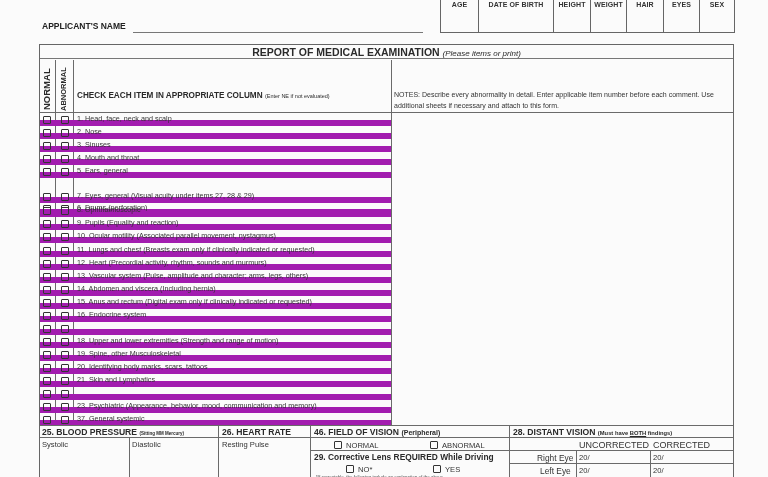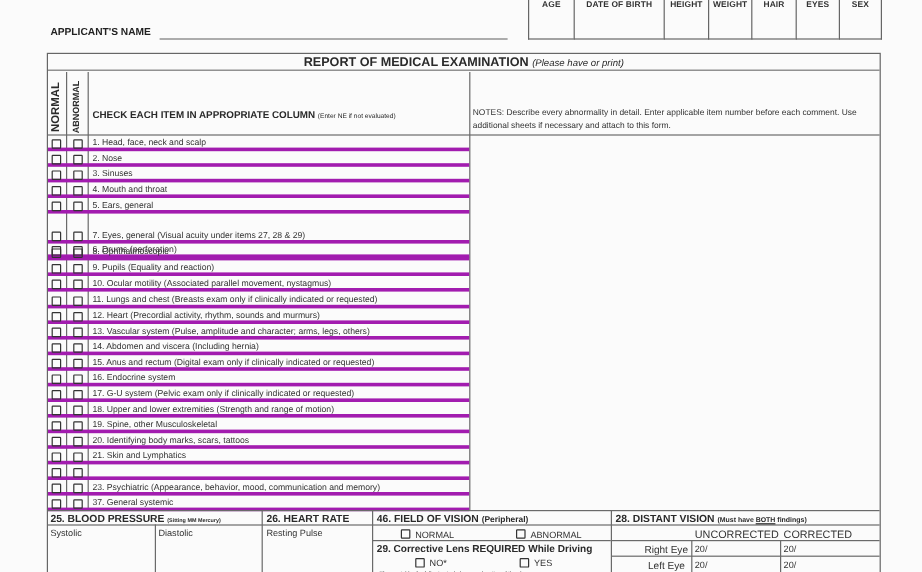--- a/index.html
+++ b/index.html
@@ -17,21 +17,21 @@
 
   .form { position: absolute; left: 39px; top: 44px; width: 695px; height: 440px; border: 1px solid #666; }
   .title { position: absolute; left: 0; right: 0; top: 0; height: 14px; border-bottom: 1px solid #777; text-align: center; font-size: 10.5px; font-weight: bold; line-height: 14px; }
   .title i { font-weight: normal; font-size: 8px; }
 
   .vlabel { position: absolute; writing-mode: vertical-rl; transform: rotate(180deg); font-weight: bold; }
   .check-header { position: absolute; font-size: 8.2px; font-weight: bold; }
   .check-header small { font-size: 5.5px; font-weight: normal; }
   .notes { position: absolute; font-size: 7px; line-height: 10.5px; color: #333; }
 
-  .row { position: absolute; left: 0; width: 351px; height: 13px; border-bottom: 3px solid #a21caf; text-decoration: underline; }
+  .row { position: absolute; left: 0; width: 351px; height: 13px; border-bottom: 6px solid #a21caf; text-decoration: underline; }
   .cb { position: absolute; top: 3px; width: 8px; height: 8px; border: 1.3px solid #333; border-radius: 1px; }
   .row .label { position: absolute; left: 37px; top: 1px; font-size: 7.2px; white-space: nowrap; color: #333; }
 
   .sec-title { position: absolute; font-size: 8.6px; font-weight: bold; white-space: nowrap; }
   .sec-title small { font-size: 4.5px; }
   .sub { position: absolute; font-size: 7.6px; white-space: nowrap; color: #333; }
   .opt { position: absolute; font-size: 7.6px; white-space: nowrap; color: #333; }
   .opt .cb { position: relative; display: inline-block; top: 1px; margin-right: 4px; }
   .tiny { position: absolute; font-size: 4.5px; color: #555; white-space: nowrap; }
 </style>
@@ -61,21 +61,21 @@
       <span>SEX</span>
     </div>
 </div>
 
 <div class="abs applicant-label">APPLICANT'S NAME</div>
 <div class="abs applicant-line"></div>
 
 <div class="form">
   <div class="title">
     <span>REPORT OF MEDICAL EXAMINATION</span>
-    <i>(Please have or print)</i>
+    <i>(Please items or print)</i>
   </div>
 
   <div class="line" style="left:0;top:67px;width:693px;height:1px;"></div>
 
   <div class="line" style="left:15px;top:15px;width:1px;height:365px;"></div>
   <div class="line" style="left:33px;top:15px;width:1px;height:365px;"></div>
   <div class="line" style="left:351px;top:15px;width:1px;height:365px;"></div>
 
   <div class="vlabel" style="left:1px;top:22px;height:43px;font-size:9.5px;">NORMAL</div>
   <div class="vlabel" style="left:19px;top:18px;height:48px;font-size:7.5px;">ABNORMAL</div>
@@ -165,21 +165,20 @@
         <span class="label">15. Anus and rectum (Digital exam only if clinically indicated or requested)</span>
       </div>
       <div class="row" style="top: 263.75px;">
         <span class="cb" style="left: 3px;"></span>
         <span class="cb" style="left: 21px;"></span>
         <span class="label">16. Endocrine system</span>
       </div>
       <div class="row" style="top: 276.8px;">
         <span class="cb" style="left: 3px;"></span>
         <span class="cb" style="left: 21px;"></span>
-        <span class="label">17. G-U system (Pelvic exam only if clinically indicated or requested)</span>
       </div>
       <div class="row" style="top: 289.85px;">
         <span class="cb" style="left: 3px;"></span>
         <span class="cb" style="left: 21px;"></span>
         <span class="label">18. Upper and lower extremities (Strength and range of motion)</span>
       </div>
       <div class="row" style="top: 302.9px;">
         <span class="cb" style="left: 3px;"></span>
         <span class="cb" style="left: 21px;"></span>
         <span class="label">19. Spine, other Musculoskeletal</span>

